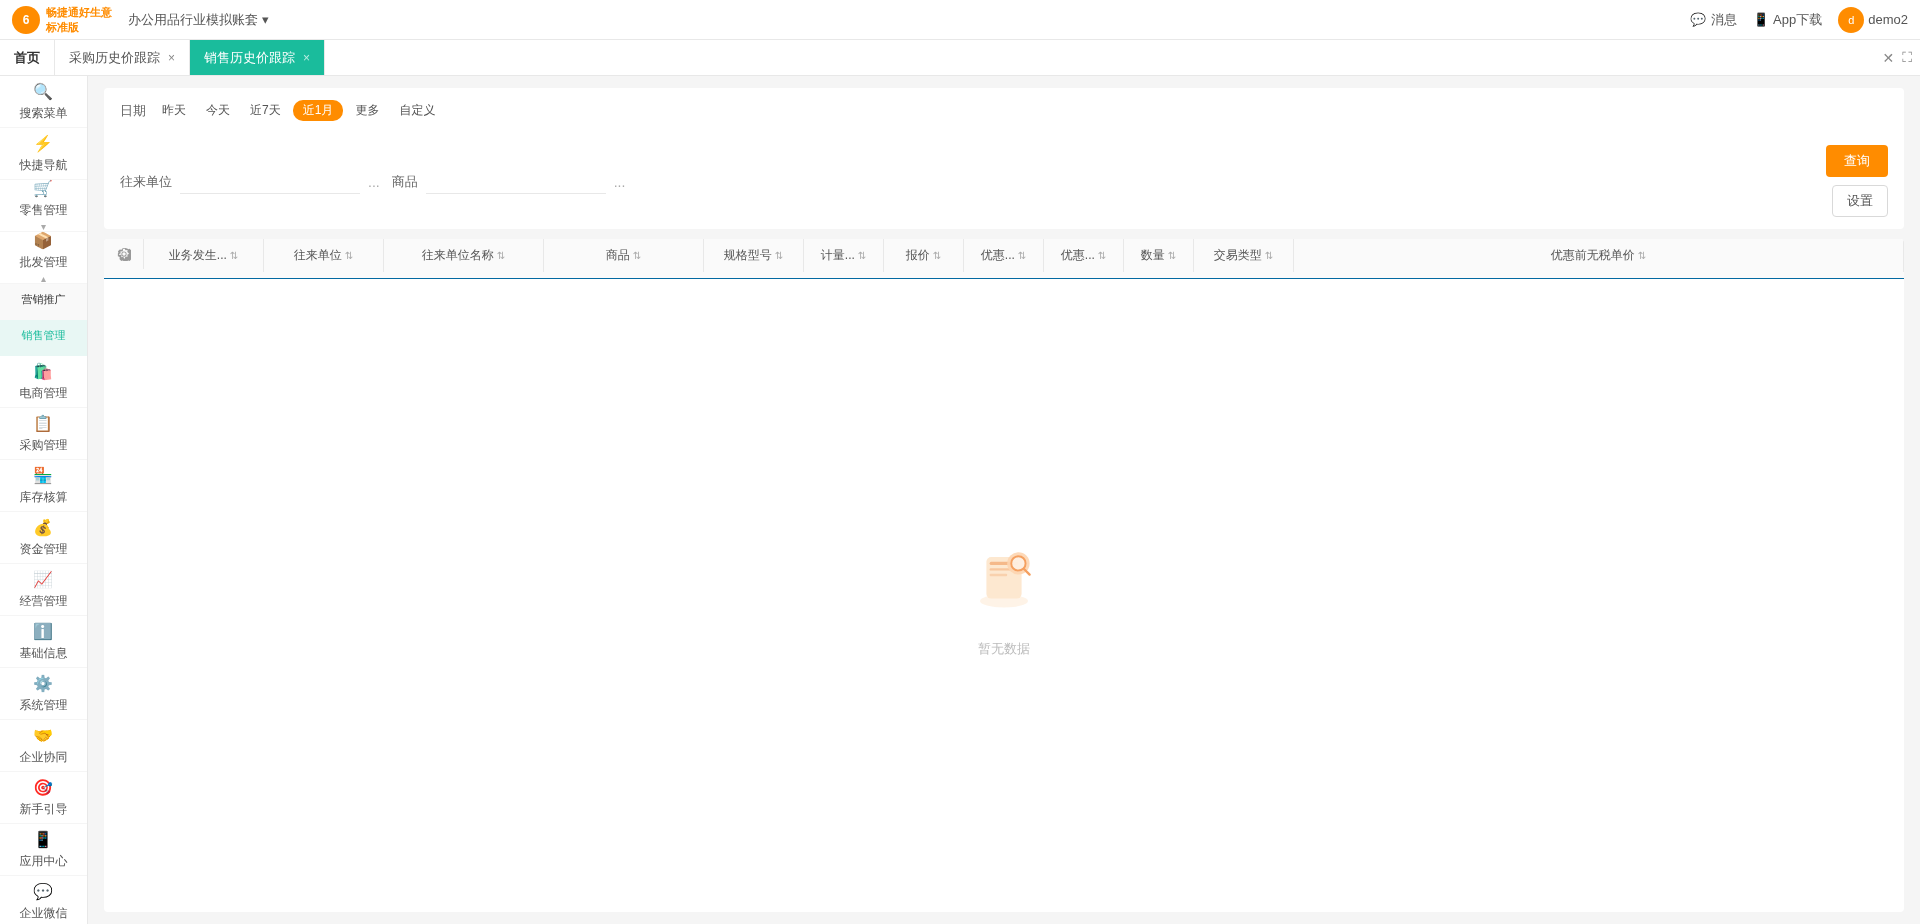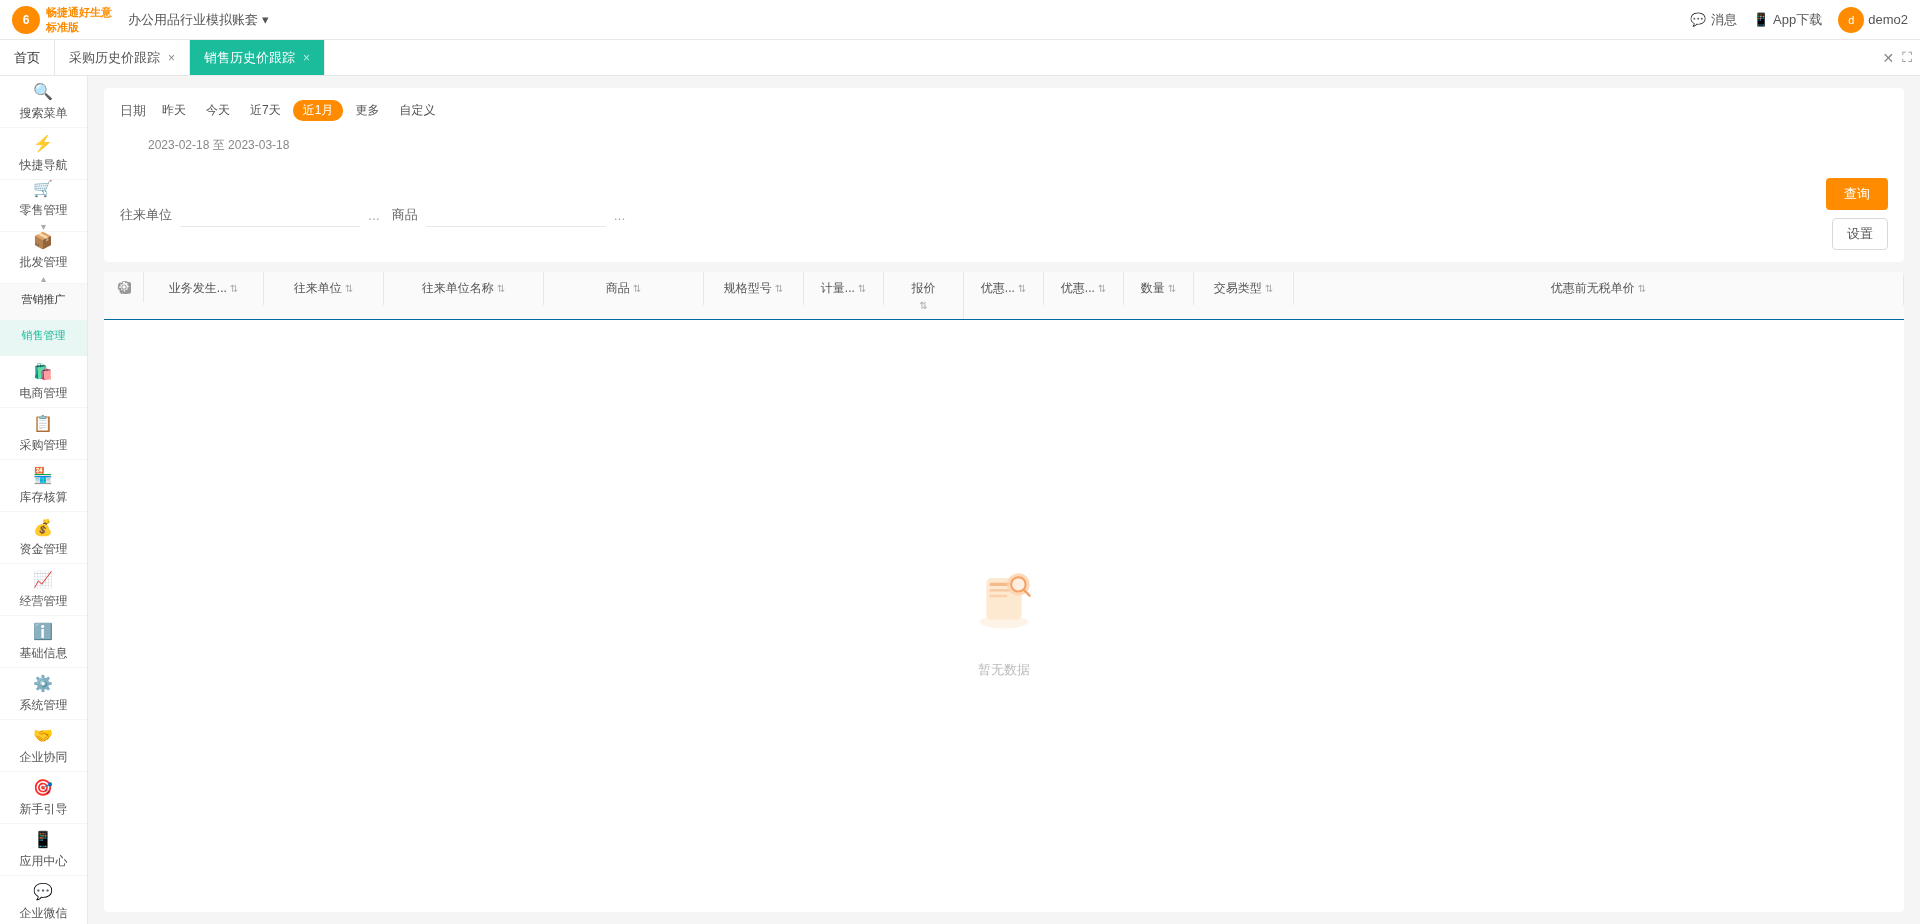--- a/index.html
+++ b/index.html
@@ -95,21 +95,21 @@
       font-size: 13px;
       color: #555;
       cursor: pointer;
       border-right: 1px solid #e8e8e8;
       gap: 6px;
       white-space: nowrap;
     }
     .tab-item.home {
       background: #fff;
       color: #333;
-      font-weight: normal;
+      font-weight: bold;
     }
     .tab-item.active {
       background: #1abc9c;
       color: white;
     }
     .tab-item.inactive {
       background: #fff;
       color: #555;
     }
     .tab-close {
@@ -359,21 +359,21 @@
       font-weight: 500;
     }
     .th-cell .sort-icon { font-size: 10px; color: #aaa; }
     .th-settings { width: 40px; flex-shrink: 0; }
     .th-date { width: 120px; flex-shrink: 0; }
     .th-partner-id { width: 120px; flex-shrink: 0; }
     .th-partner-name { width: 160px; flex-shrink: 0; }
     .th-product { width: 160px; flex-shrink: 0; }
     .th-spec { width: 100px; flex-shrink: 0; }
     .th-unit { width: 80px; flex-shrink: 0; }
-    .th-price { width: 80px; flex-shrink: 0; flex-direction: column; }
+    .th-price { width: 80px; flex-shrink: 0; }
     .th-discount1 { width: 80px; flex-shrink: 0; }
     .th-discount2 { width: 80px; flex-shrink: 0; }
     .th-qty { width: 70px; flex-shrink: 0; }
     .th-trade-type { width: 100px; flex-shrink: 0; }
     .th-notax-price { flex: 1; min-width: 100px; }
 
     
     .empty-state {
       flex: 1;
       display: flex;
@@ -526,24 +526,20 @@
         <div class="filter-group">
           <span class="filter-label">日期</span>
           <div class="filter-date-options">
             <button class="date-btn">昨天</button>
             <button class="date-btn">今天</button>
             <button class="date-btn">近7天</button>
             <button class="date-btn active">近1月</button>
             <button class="date-btn">更多</button>
             <button class="date-btn">自定义</button>
           </div>
-        </div>
-        <div style="flex-basis: 100%; display: flex; align-items: center; margin-top: 4px;">
-          <span style="width: 28px;"></span>
-          <span class="date-range">2023-02-18 至 2023-03-18</span>
         </div>
         <div style="flex-basis: 100%; height: 0;"></div>
 
         <div class="filter-group" style="margin-top:2px;">
           <span class="filter-label">往来单位</span>
           <input class="filter-input" type="text" style="width: 180px;" placeholder="">
           <span class="filter-dots">...</span>
         </div>
         <div class="filter-group" style="margin-top:2px;">
           <span class="filter-label">商品</span>

